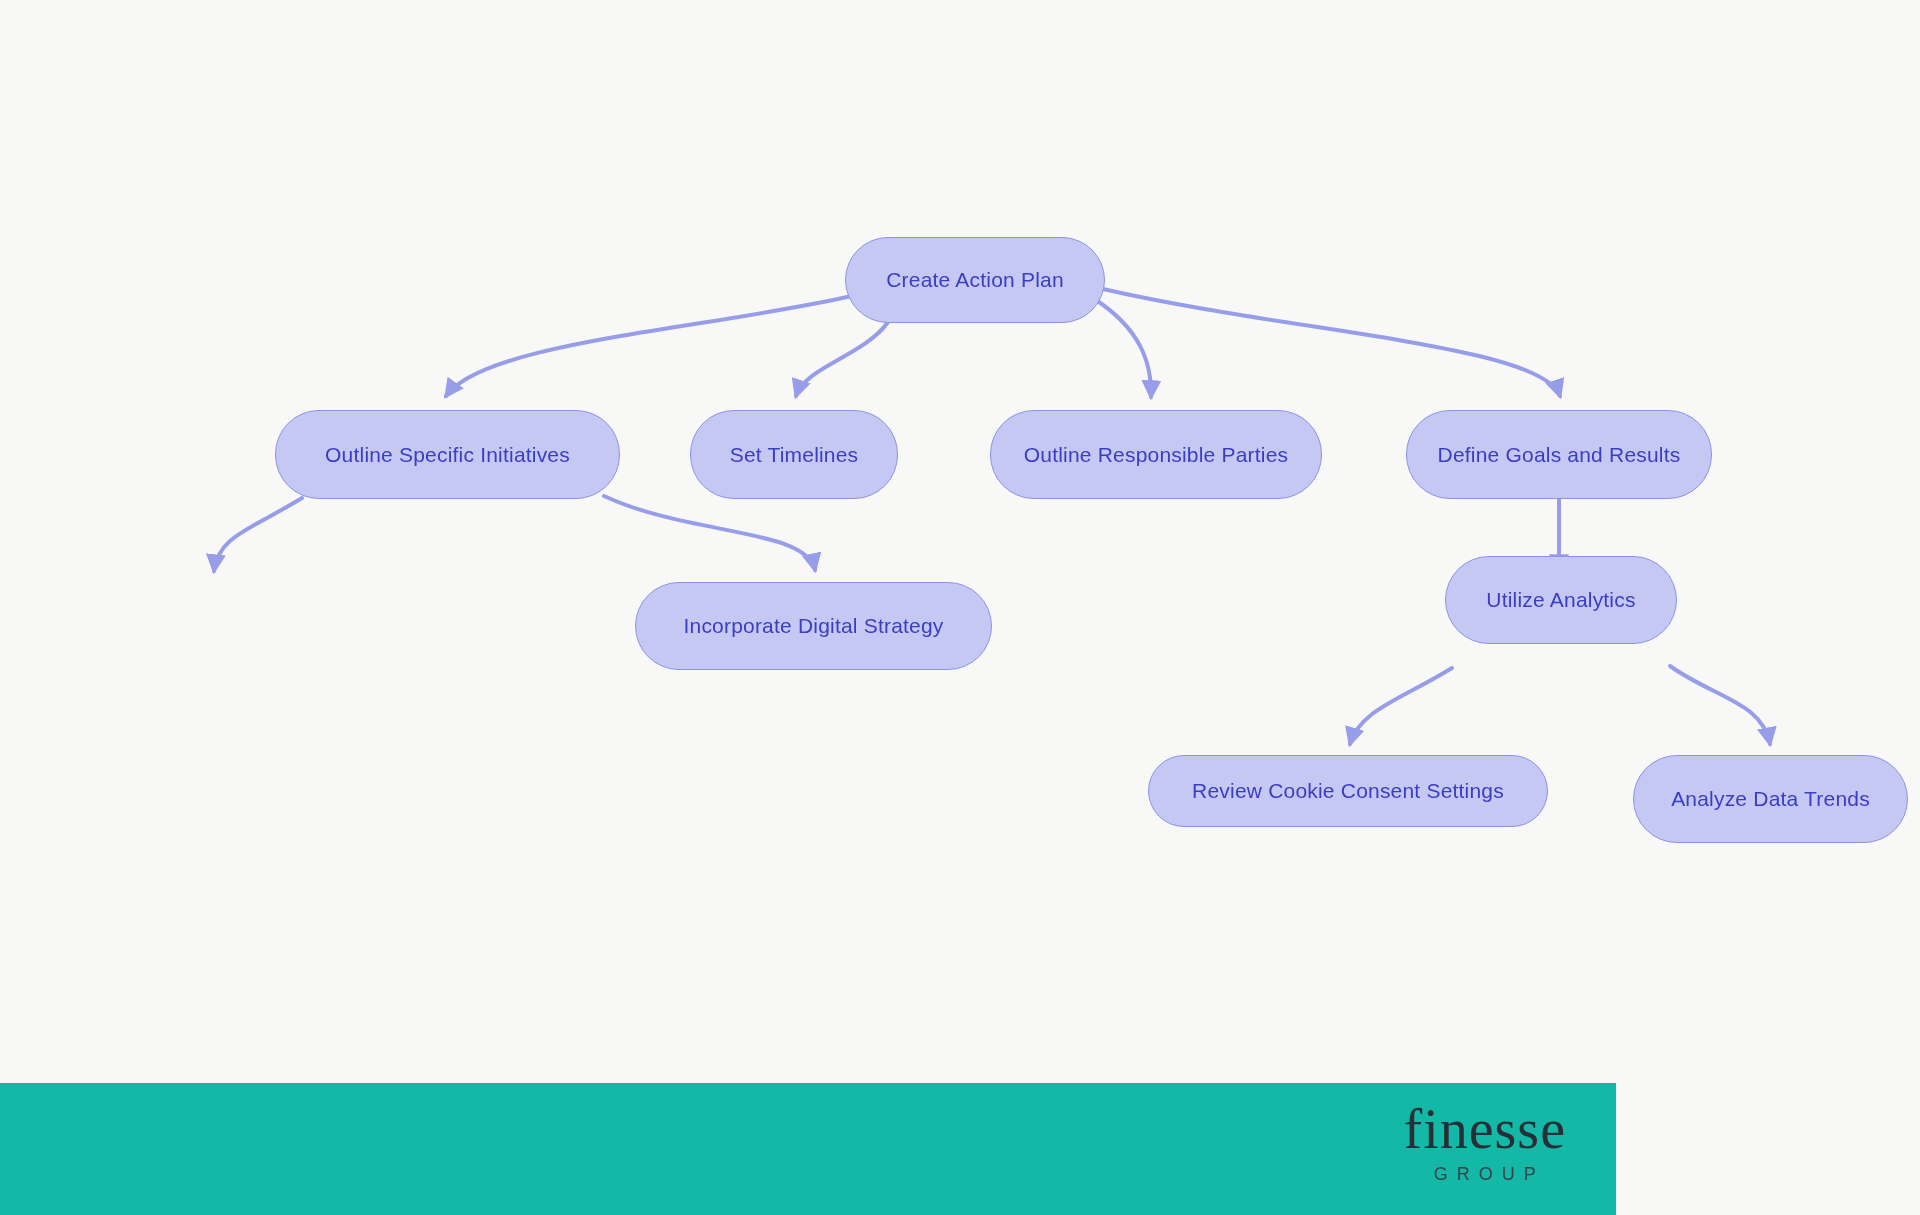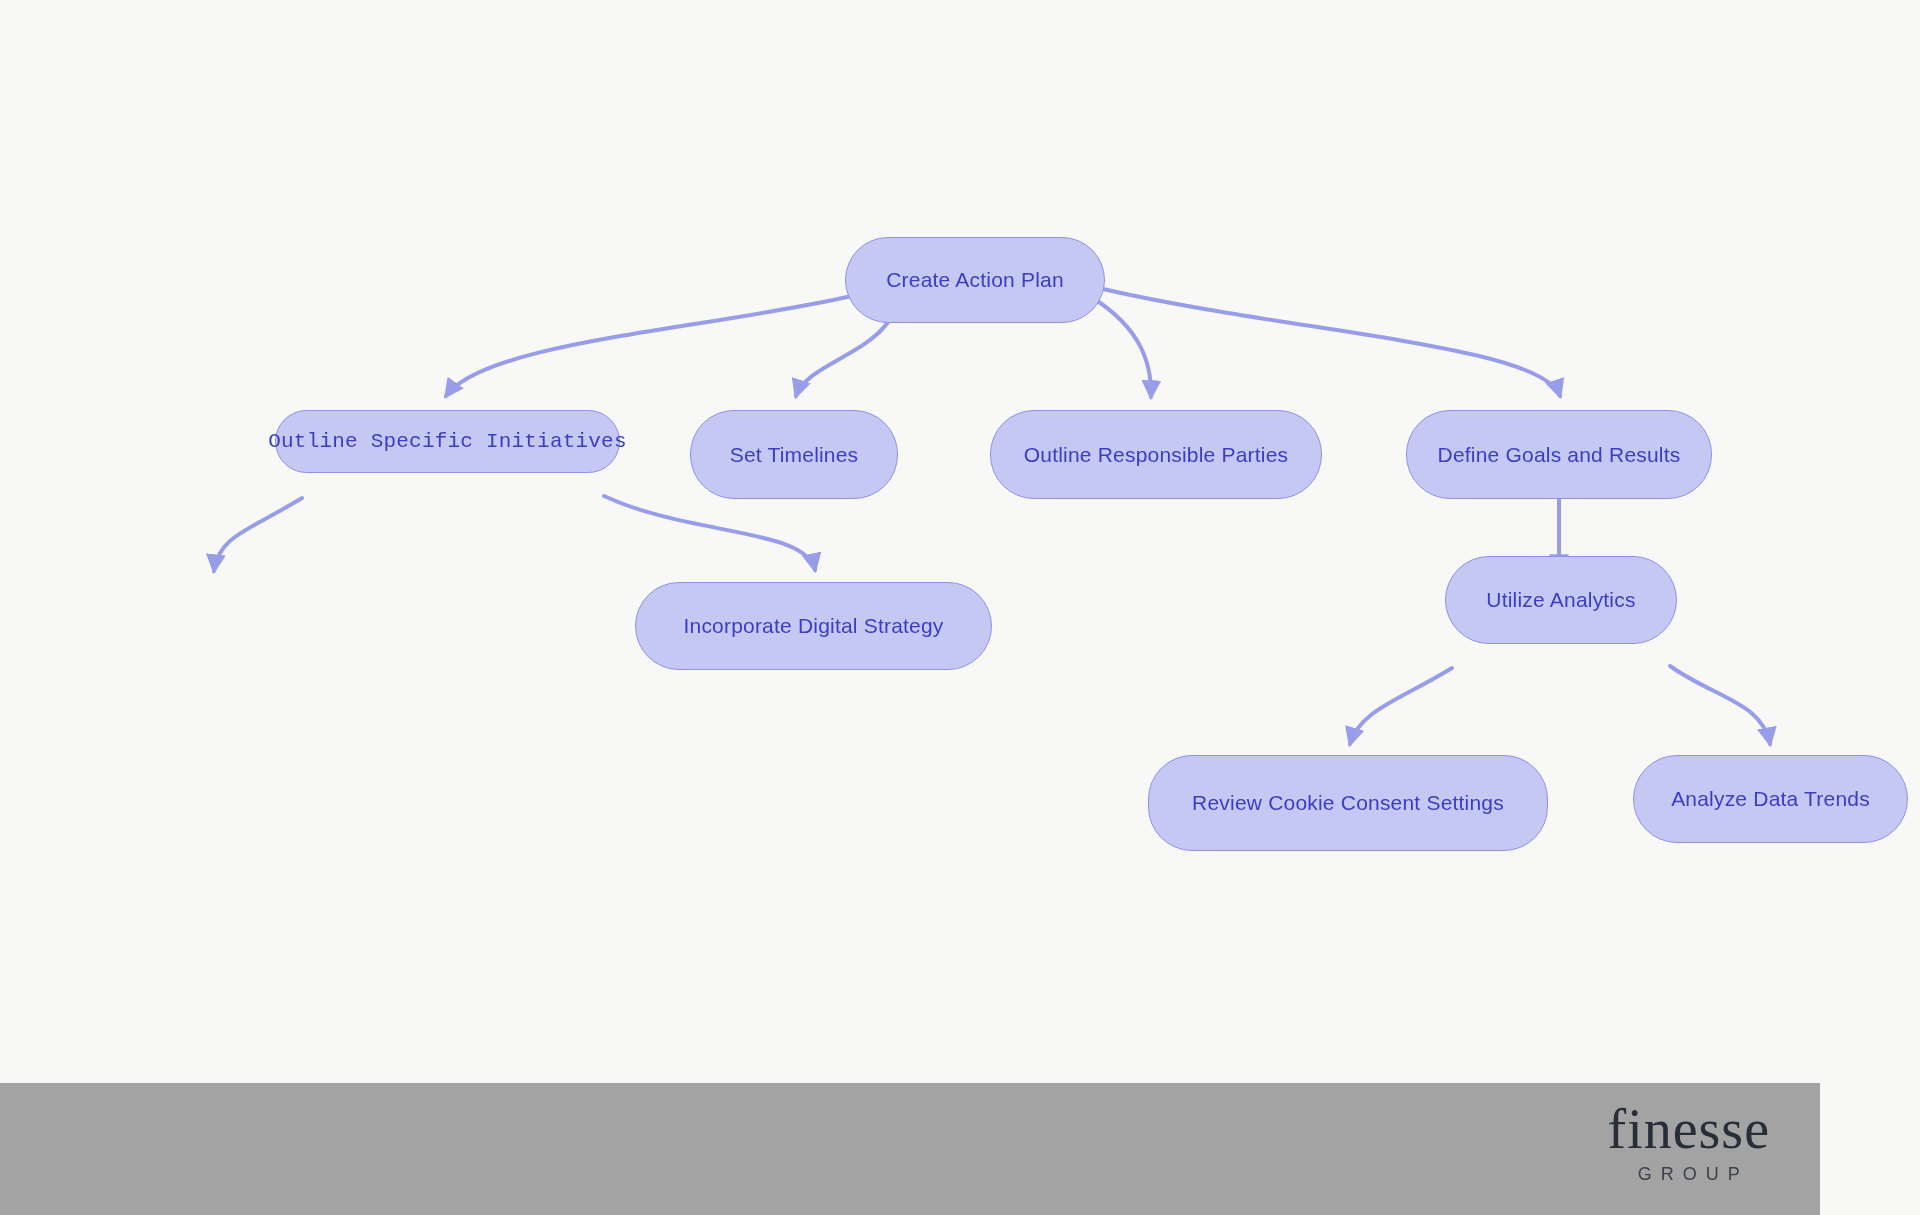--- a/index.html
+++ b/index.html
@@ -46,23 +46,23 @@
     font-size: 21px;
     letter-spacing: 0.2px;
     text-align: center;
     white-space: nowrap;
     box-sizing: border-box;
   }
   .footer {
     position: absolute;
     left: 0;
     top: 1083px;
-    width: 1820px;
+    width: 1616px;
     height: 132px;
-    background: #a3a3a3;
+    background: #14b8a6;
   }
   .brand {
     position: absolute;
     top: 18px;
     right: 50px;
     text-align: center;
     color: #272e37;
   }
   .brand-name {
     font-family: "Liberation Serif", serif;
@@ -98,34 +98,34 @@
     <path class="edge" d="M 1103 289 C 1290 332, 1543 345, 1560 396" marker-end="url(#arrowhead)"></path>
     <path class="edge" d="M 302 498 C 250 530, 218 536, 214 571" marker-end="url(#arrowhead)"></path>
     <path class="edge" d="M 604 496 C 690 536, 806 528, 815 570" marker-end="url(#arrowhead)"></path>
     <path class="edge" d="M 1559 499 L 1559 571" marker-end="url(#arrowhead)"></path>
     <path class="edge" d="M 1452 668 C 1400 700, 1360 710, 1350 744" marker-end="url(#arrowhead)"></path>
     <path class="edge" d="M 1670 666 C 1715 698, 1762 702, 1770 744" marker-end="url(#arrowhead)"></path>
   </svg>
 
   <div class="node" style="left:845px; top:237px; width:260px; height:86px;">Create Action Plan</div>
 
-  <div class="node" style="left:275px; top:410px; width:345px; height:63px;font-family:Liberation Mono, monospace;">Outline Specific Initiatives</div>
+  <div class="node" style="left:275px; top:410px; width:345px; height:89px;">Outline Specific Initiatives</div>
 
   <div class="node" style="left:690px; top:410px; width:208px; height:89px;">Set Timelines</div>
 
   <div class="node" style="left:990px; top:410px; width:332px; height:89px;">Outline Responsible Parties</div>
 
   <div class="node" style="left:1406px; top:410px; width:306px; height:89px;">Define Goals and Results</div>
 
 
   <div class="node" style="left:635px; top:582px; width:357px; height:88px;">Incorporate Digital Strategy</div>
 
   <div class="node" style="left:1445px; top:556px; width:232px; height:88px;">Utilize Analytics</div>
 
-  <div class="node" style="left:1148px; top:755px; width:400px; height:96px;text-align:right;">Review Cookie Consent Settings</div>
+  <div class="node" style="left:1148px; top:755px; width:400px; height:72px;text-align:right;">Review Cookie Consent Settings</div>
 
   <div class="node" style="left:1633px; top:755px; width:275px; height:88px;">Analyze Data Trends</div>
 
   <div class="footer">
     <div class="brand">
       <div class="brand-name">finesse</div>
       <div class="brand-sub">GROUP</div>
     </div>
   </div>
 

